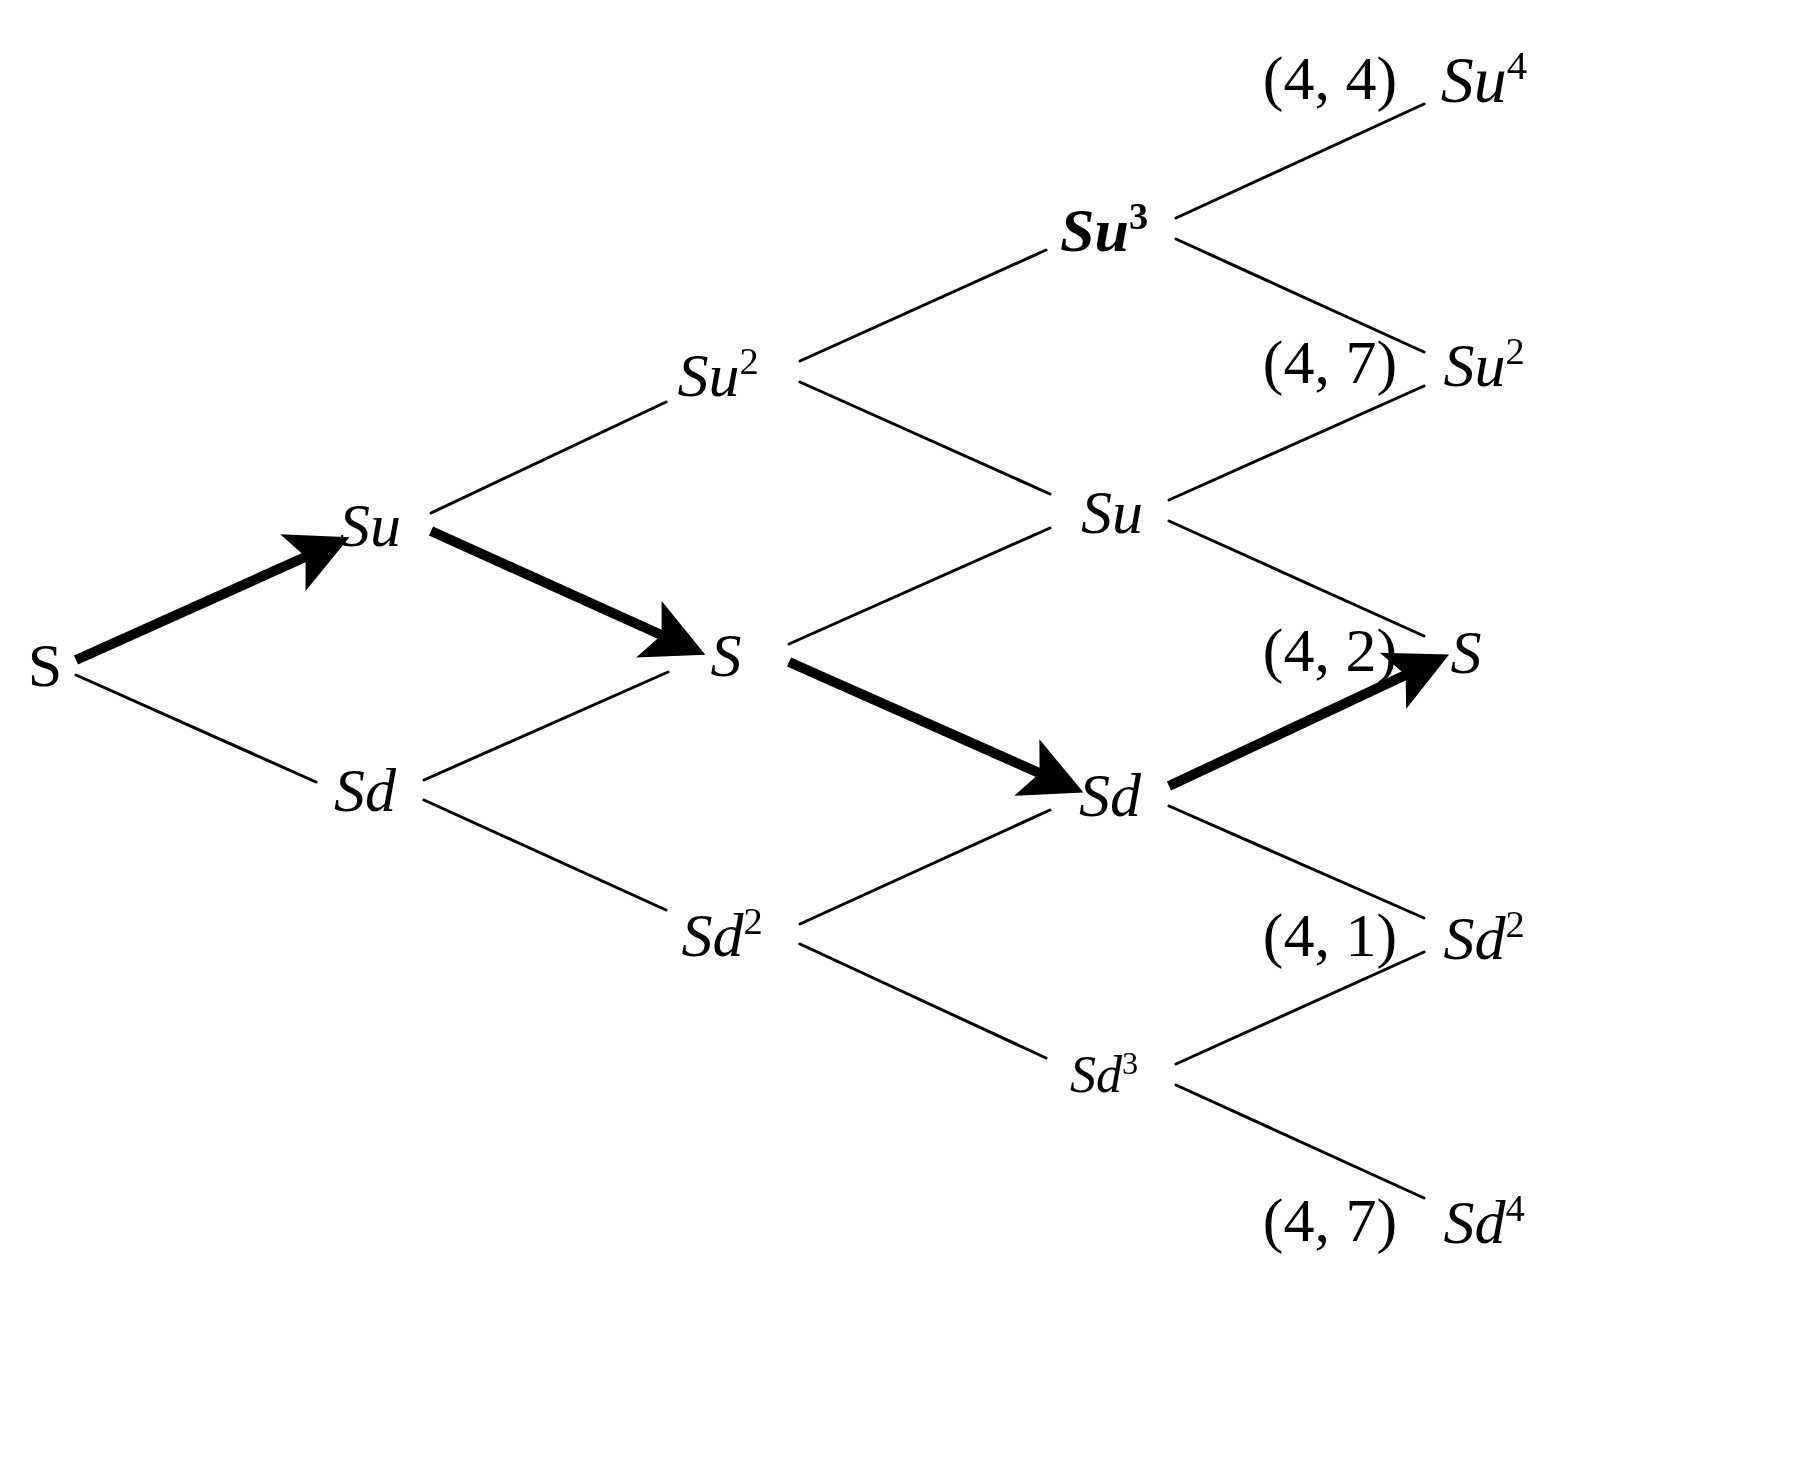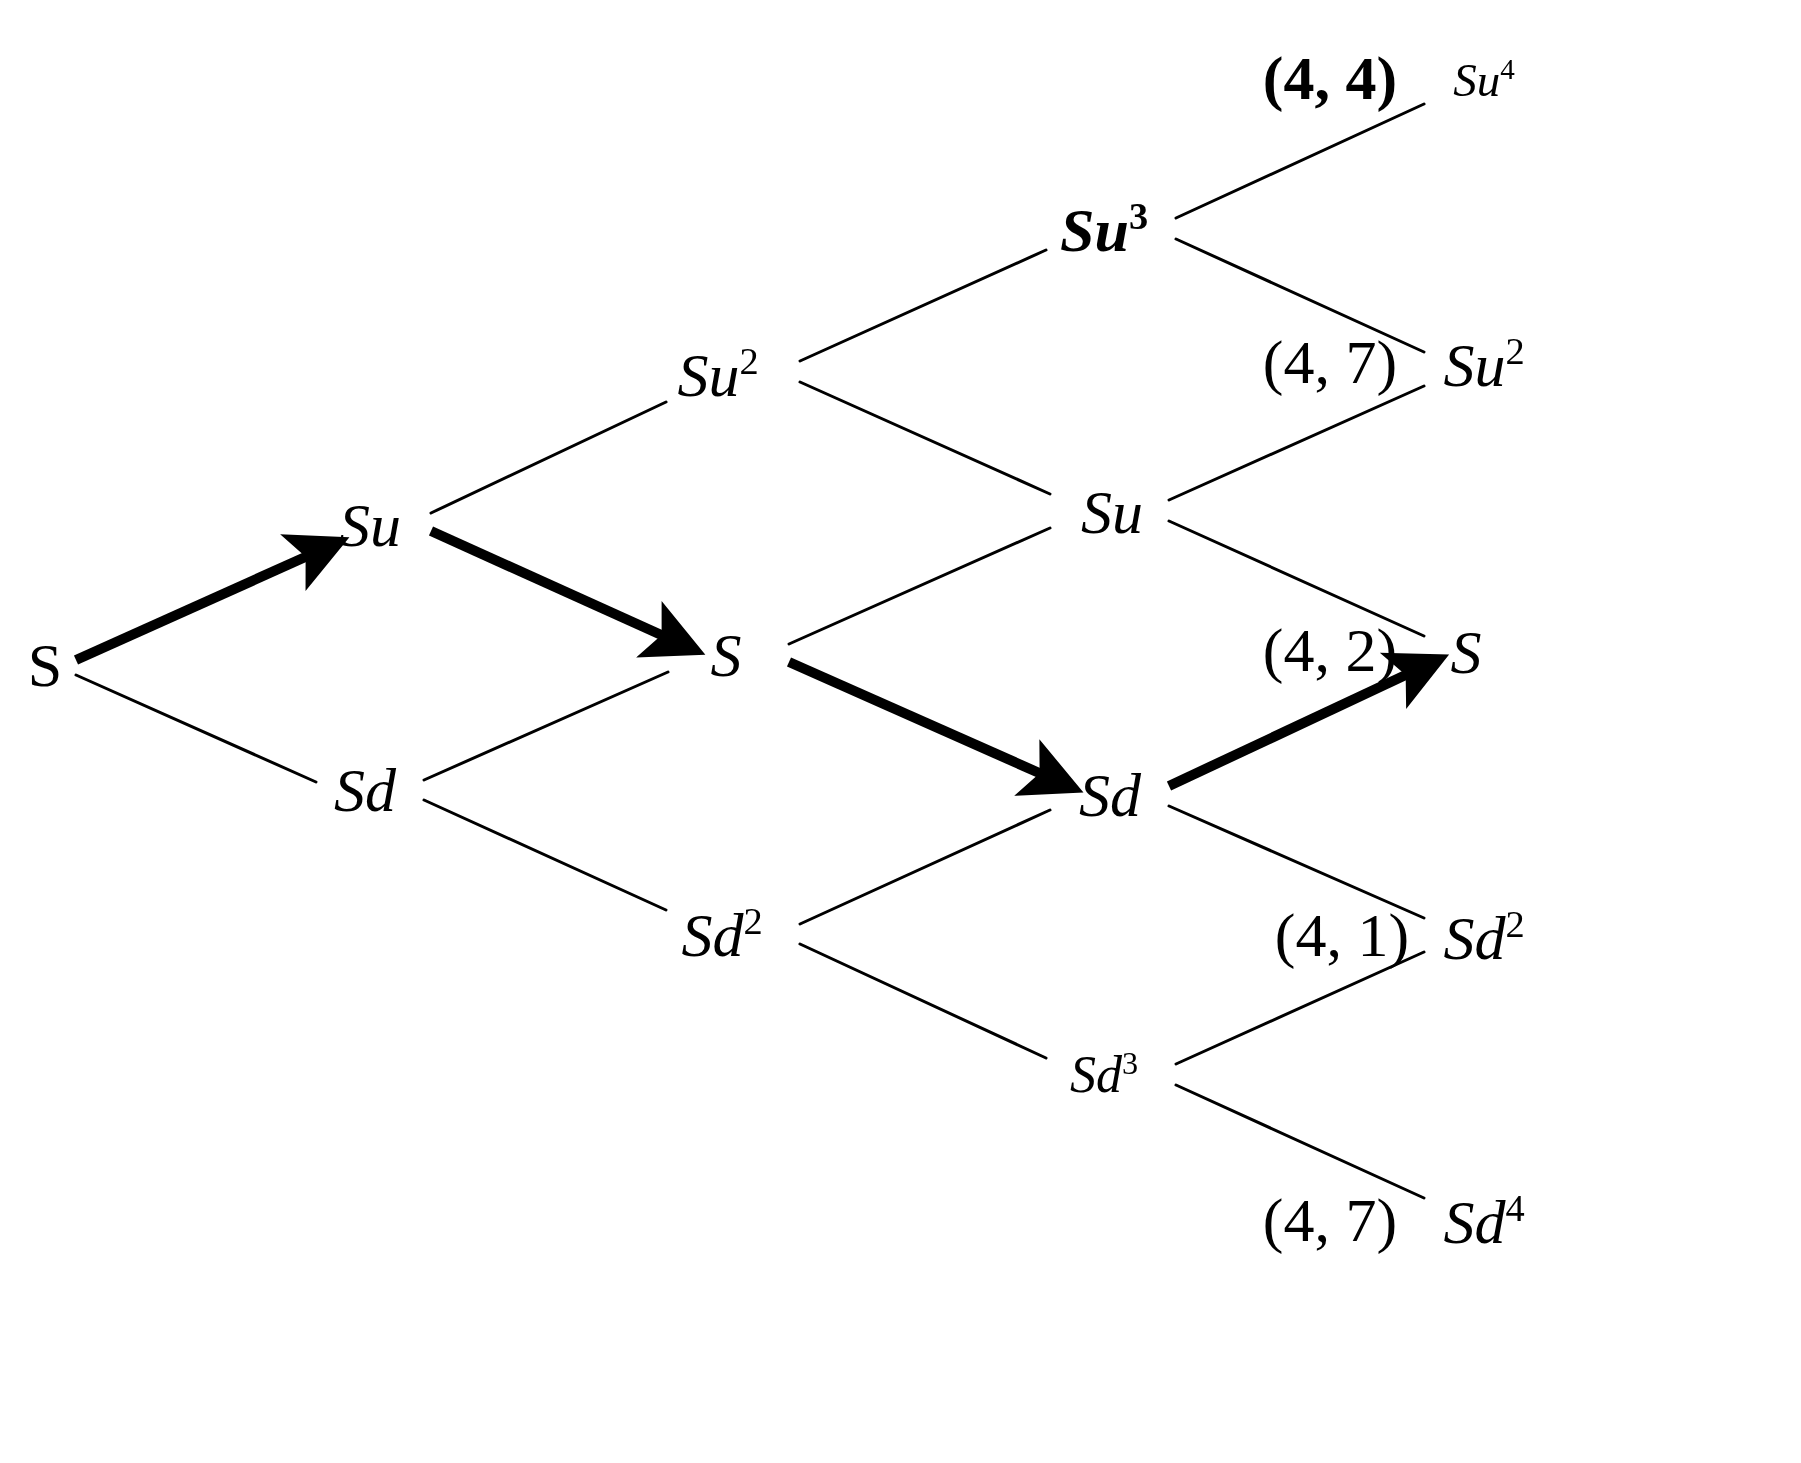--- a/index.html
+++ b/index.html
@@ -94,27 +94,27 @@
       <div class="node-label upright" style="left: 45px; top: 665px; font-size: 62px;"><span>S</span></div>
       <div class="node-label" style="left: 370px; top: 525px; font-size: 62px;"><span>Su</span></div>
       <div class="node-label" style="left: 365px; top: 790px; font-size: 62px;"><span>Sd</span></div>
       <div class="node-label" style="left: 718px; top: 375px; font-size: 62px;"><span>Su</span><span class="sup">2</span></div>
       <div class="node-label" style="left: 726px; top: 655px; font-size: 62px;"><span>S</span></div>
       <div class="node-label" style="left: 722px; top: 935px; font-size: 62px;"><span>Sd</span><span class="sup">2</span></div>
       <div class="node-label" style="left: 1104px; top: 230px; font-size: 62px; font-weight: bold;"><span>Su</span><span class="sup">3</span></div>
       <div class="node-label" style="left: 1112px; top: 512px; font-size: 62px;"><span>Su</span></div>
       <div class="node-label" style="left: 1110px; top: 795px; font-size: 62px;"><span>Sd</span></div>
       <div class="node-label" style="left: 1104px; top: 1075px; font-size: 52px;"><span>Sd</span><span class="sup">3</span></div>
-      <div class="node-label" style="left: 1484px; top: 80px; font-size: 47px;"><span>Su</span><span class="sup">4</span></div>
+      <div class="node-label" style="left: 1484px; top: 80px; font-size: 66px;"><span>Su</span><span class="sup">4</span></div>
       <div class="node-label" style="left: 1484px; top: 365px; font-size: 62px;"><span>Su</span><span class="sup">2</span></div>
       <div class="node-label" style="left: 1466px; top: 652px; font-size: 62px;"><span>S</span></div>
       <div class="node-label" style="left: 1484px; top: 938px; font-size: 62px;"><span>Sd</span><span class="sup">2</span></div>
       <div class="node-label" style="left: 1484px; top: 1222px; font-size: 62px;"><span>Sd</span><span class="sup">4</span></div>
     </div>
   <div id="pairs-layer">
-      <div class="pair-label" style="left: 1330px; top: 78px; font-size: 62px; font-weight: bold;">(4, 4)</div>
+      <div class="pair-label" style="left: 1330px; top: 78px; font-size: 62px;">(4, 4)</div>
       <div class="pair-label" style="left: 1330px; top: 362px; font-size: 62px;">(4, 7)</div>
       <div class="pair-label" style="left: 1330px; top: 650px; font-size: 62px;">(4, 2)</div>
-      <div class="pair-label" style="left: 1330px; top: 935px; font-size: 62px; margin-left: 12px;">(4, 1)</div>
+      <div class="pair-label" style="left: 1330px; top: 935px; font-size: 62px;">(4, 1)</div>
       <div class="pair-label" style="left: 1330px; top: 1220px; font-size: 62px;">(4, 7)</div>
     </div>
 
 </div>
 
 </body></html>

